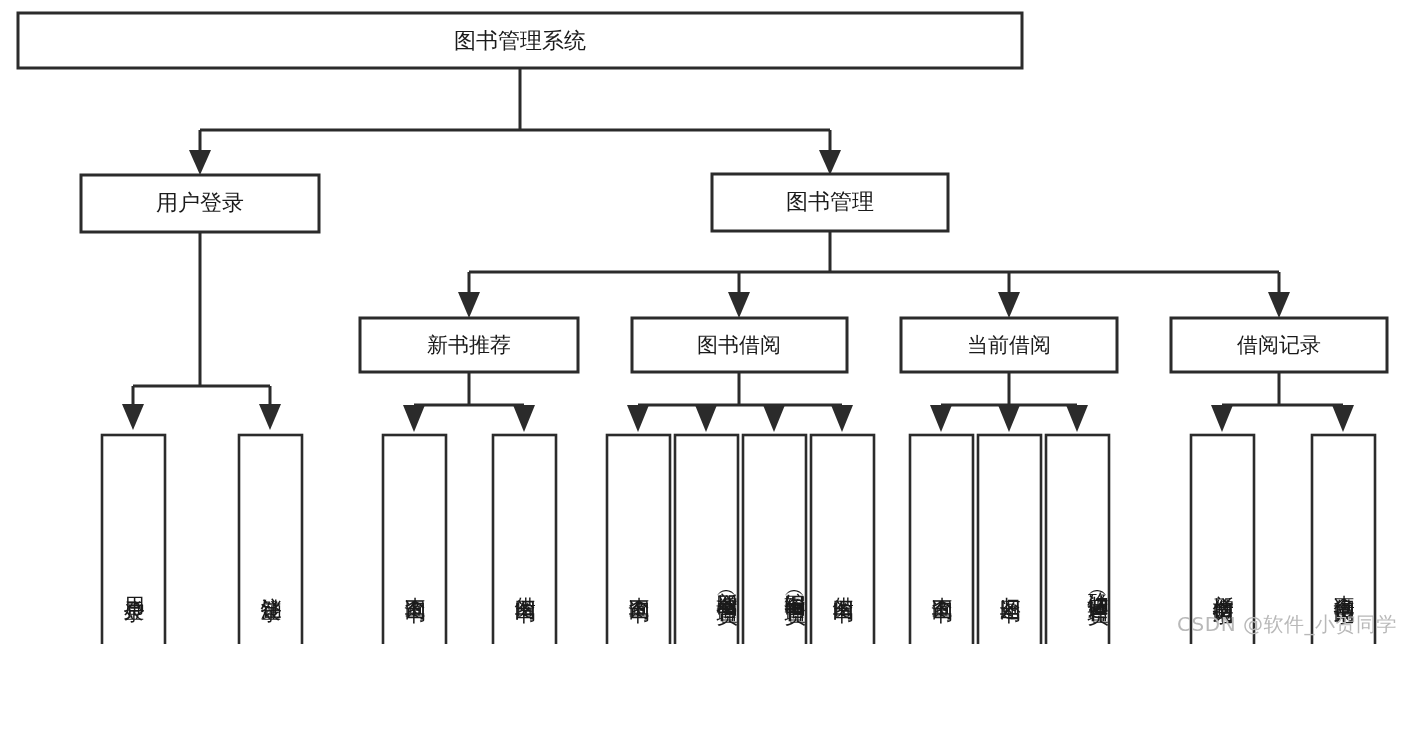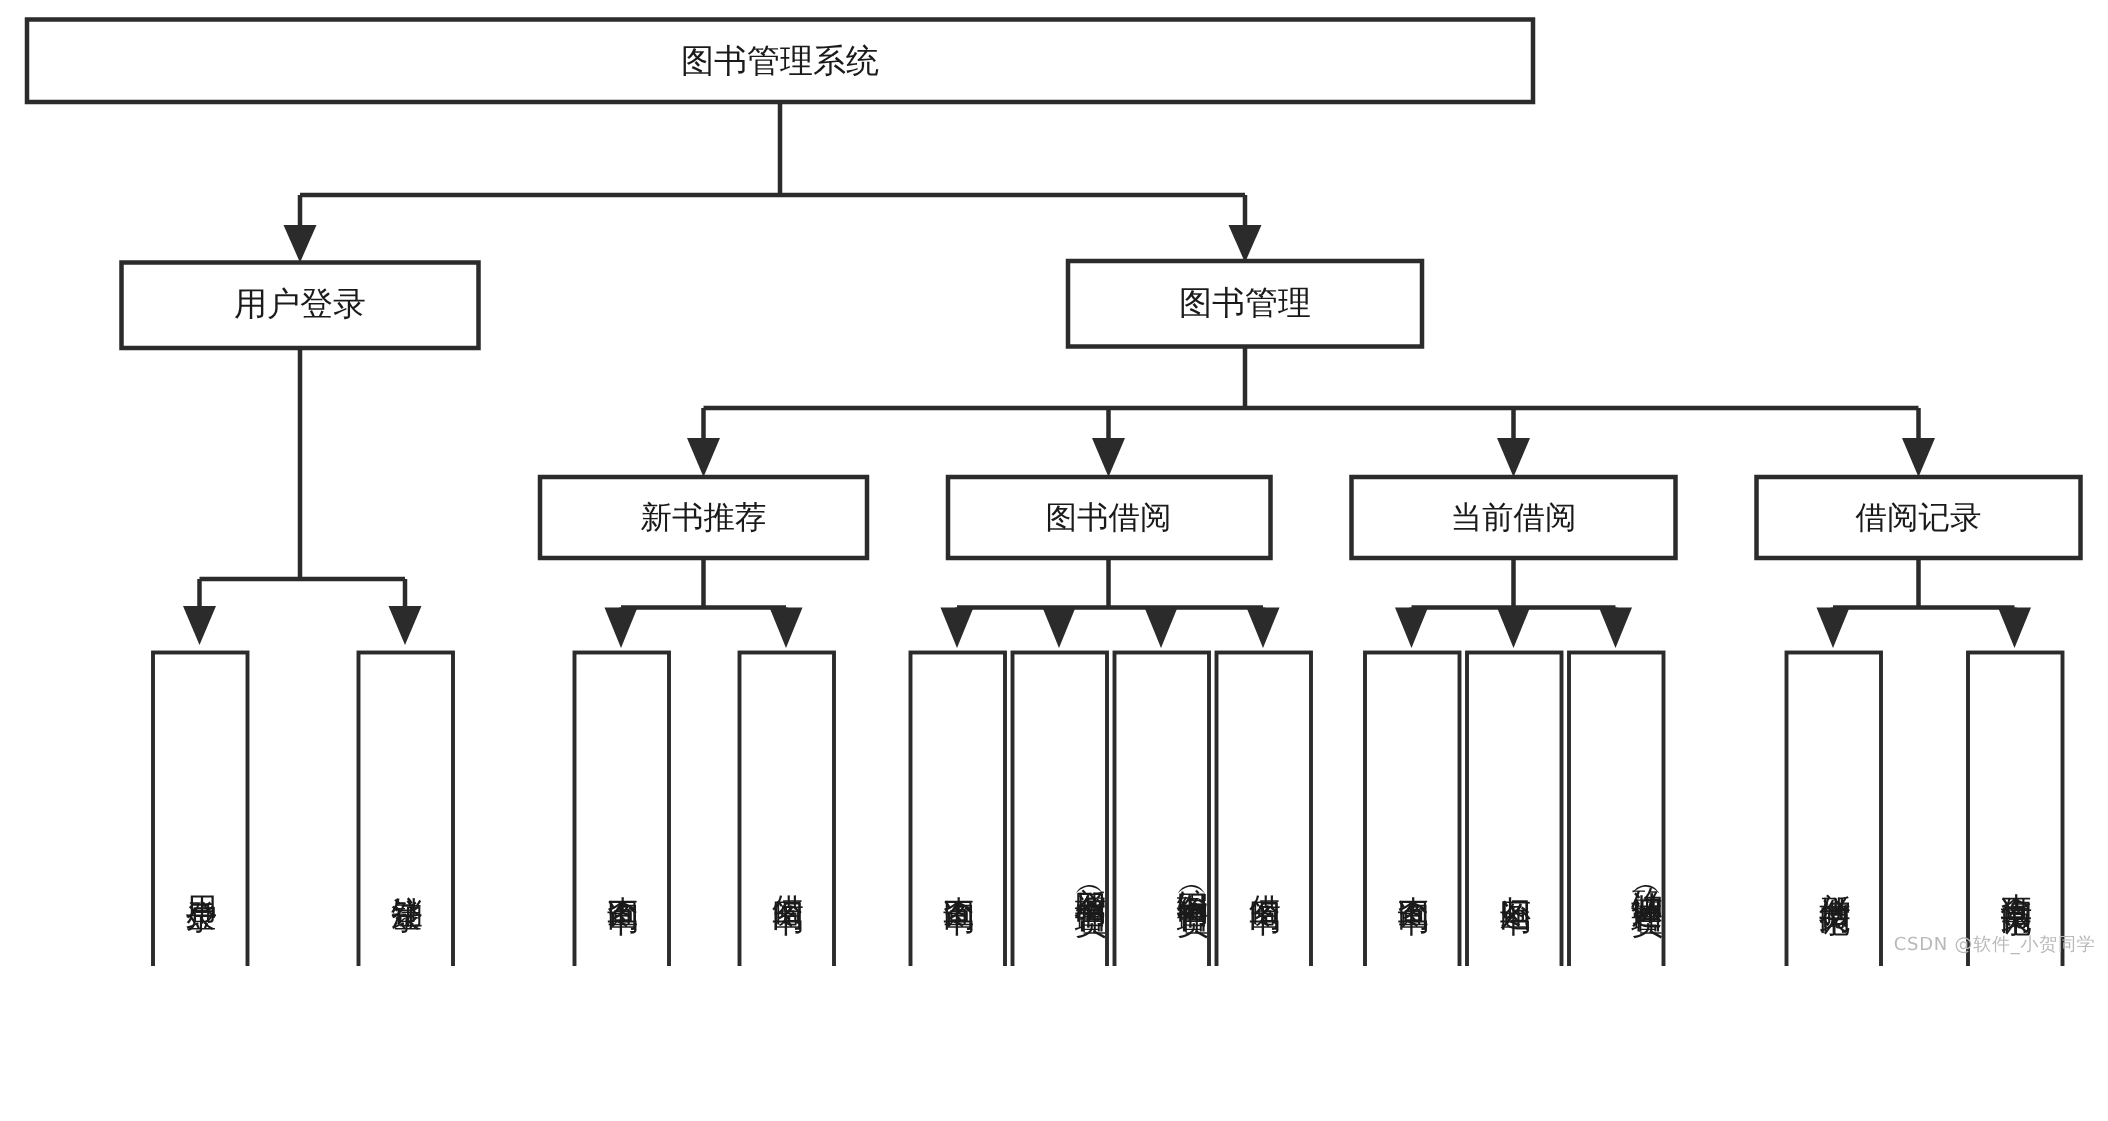--- a/index.html
+++ b/index.html
@@ -67,21 +67,21 @@
     letter-spacing: 2px;
     color: #1a1a1a;
     white-space: nowrap;
     pointer-events: none;
   }
   .watermark {
     position: absolute;
     right: 8px;
     bottom: 6px;
     font-family: "DejaVu Sans", "Liberation Sans", sans-serif;
-    font-size: 12px;
+    font-size: 20px;
     color: #b9b9b9;
     letter-spacing: 0.5px;
     user-select: none;
   }
 </style>
 </head>
 <body>
 
 <div id="diagram-root">
 

